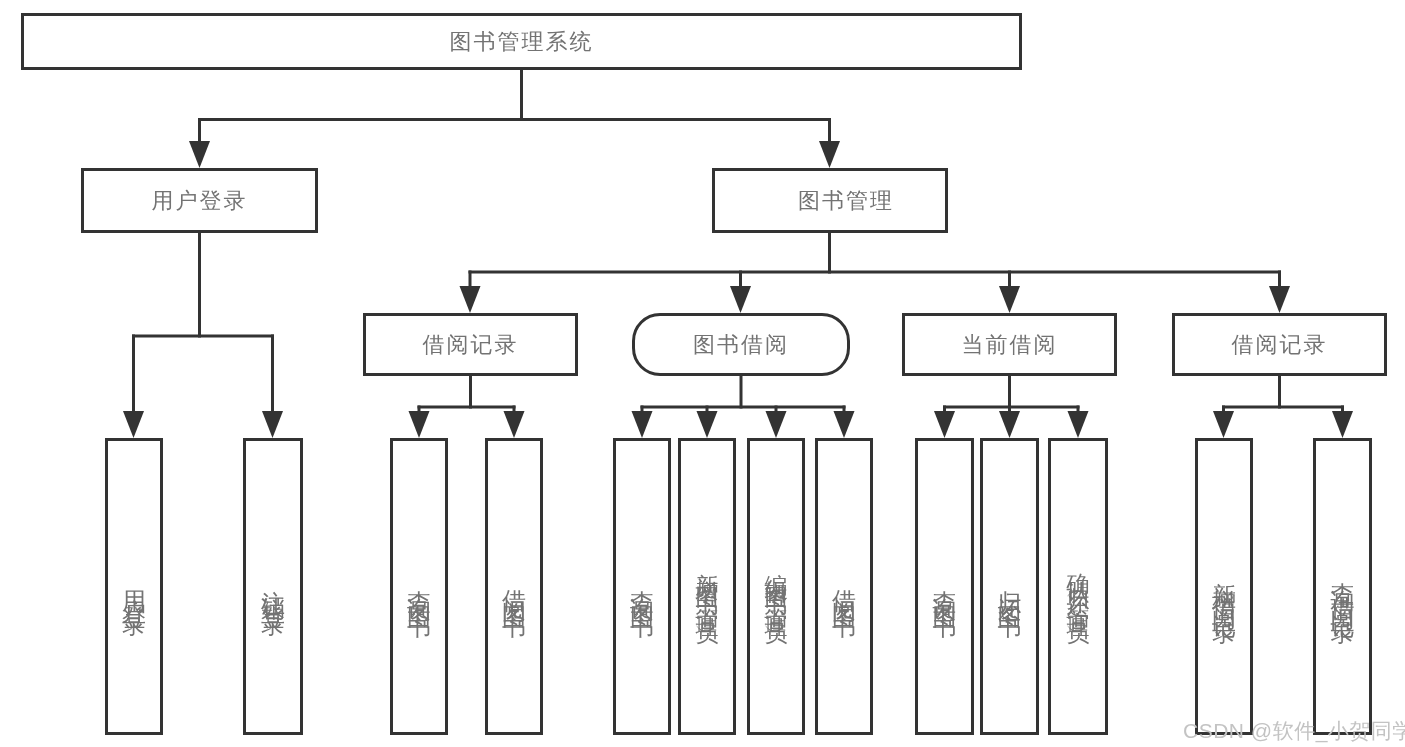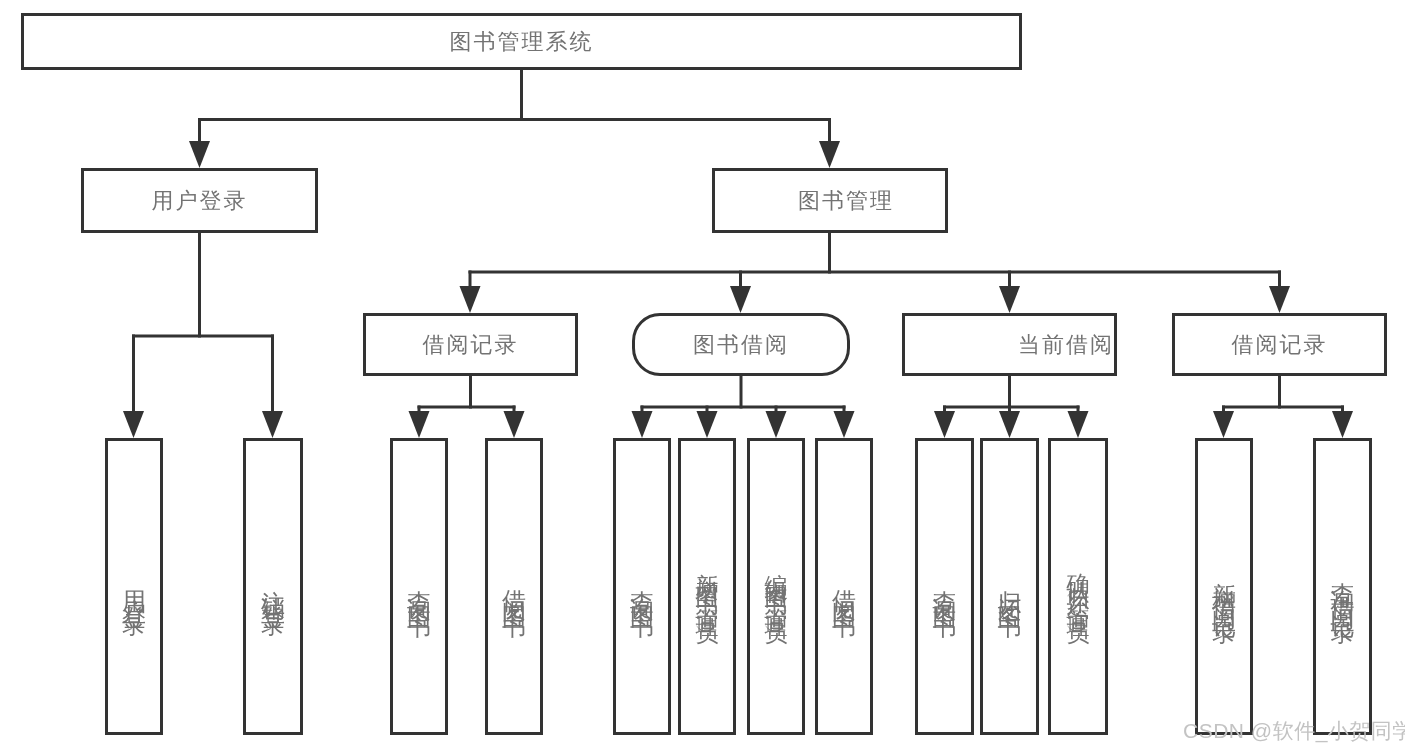--- a/index.html
+++ b/index.html
@@ -41,21 +41,21 @@
     line-height: 1;
     white-space: nowrap;
   }
   .box.v.long .label { letter-spacing: 7px; font-size: 23px; }
   
   #root            { left: 21px;   top: 13px;  width: 1001px; height: 57px; }
   #user-login      { left: 81px;   top: 168px; width: 237px;  height: 65px; }
   #book-management { left: 712px;  top: 168px; width: 236px;  height: 65px; padding-left: 32px; }
   #new-book-recommend { left: 363px;  top: 313px; width: 215px; height: 63px; }
   #book-borrow        { left: 632px;  top: 313px; width: 218px; height: 63px; border-radius: 28px; }
-  #current-borrow     { left: 902px;  top: 313px; width: 215px; height: 63px; justify-content: flex-end; }
+  #current-borrow     { left: 902px;  top: 313px; width: 215px; height: 63px; }
   #borrow-records     { left: 1172px; top: 313px; width: 215px; height: 63px; }
   #leaf-user-login    { left: 105px;  top: 438px; width: 58px; height: 297px; }
   #leaf-logout        { left: 243px;  top: 438px; width: 60px; height: 297px; }
   #leaf-rec-query     { left: 390px;  top: 438px; width: 58px; height: 297px; }
   #leaf-rec-borrow    { left: 485px;  top: 438px; width: 58px; height: 297px; }
   #leaf-bor-query     { left: 613px;  top: 438px; width: 58px; height: 297px; }
   #leaf-bor-add       { left: 678px;  top: 438px; width: 58px; height: 297px; }
   #leaf-bor-edit      { left: 747px;  top: 438px; width: 58px; height: 297px; }
   #leaf-bor-borrow    { left: 815px;  top: 438px; width: 58px; height: 297px; }
   #leaf-cur-query     { left: 915px;  top: 438px; width: 59px; height: 297px; }

